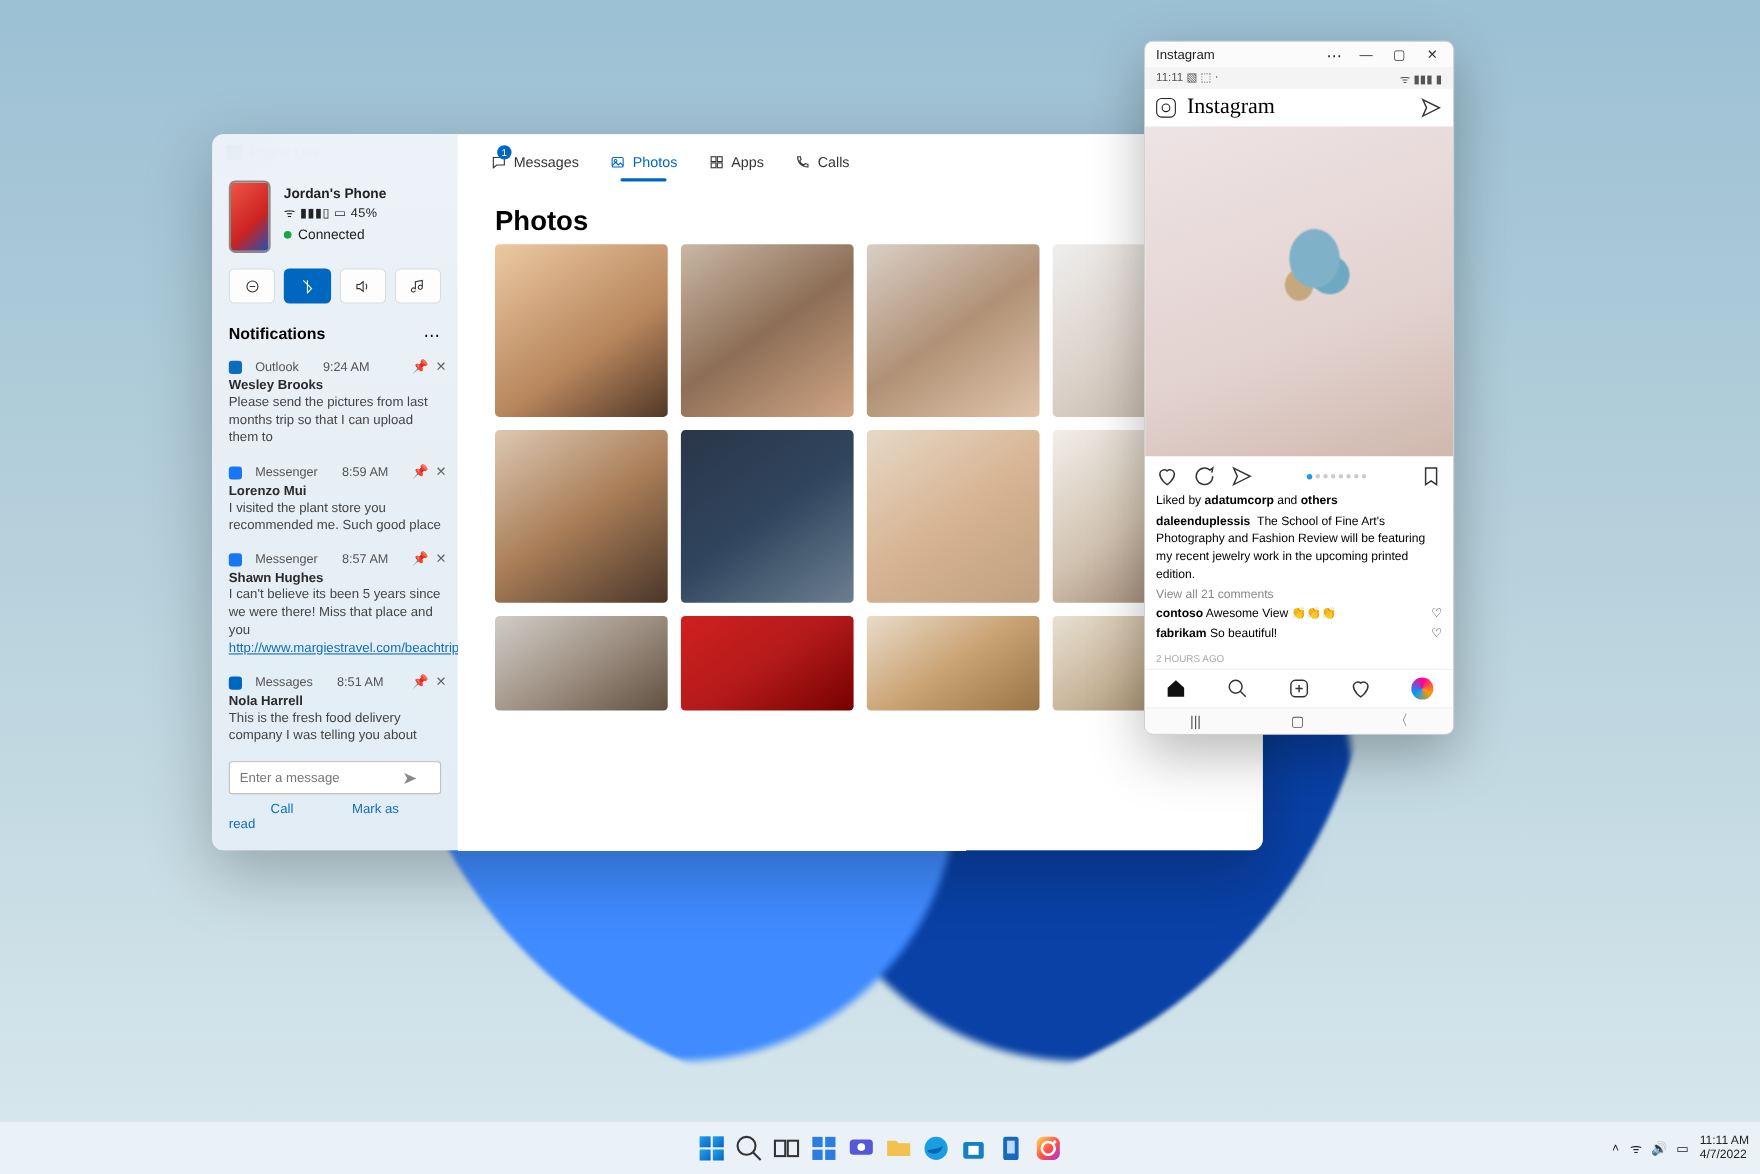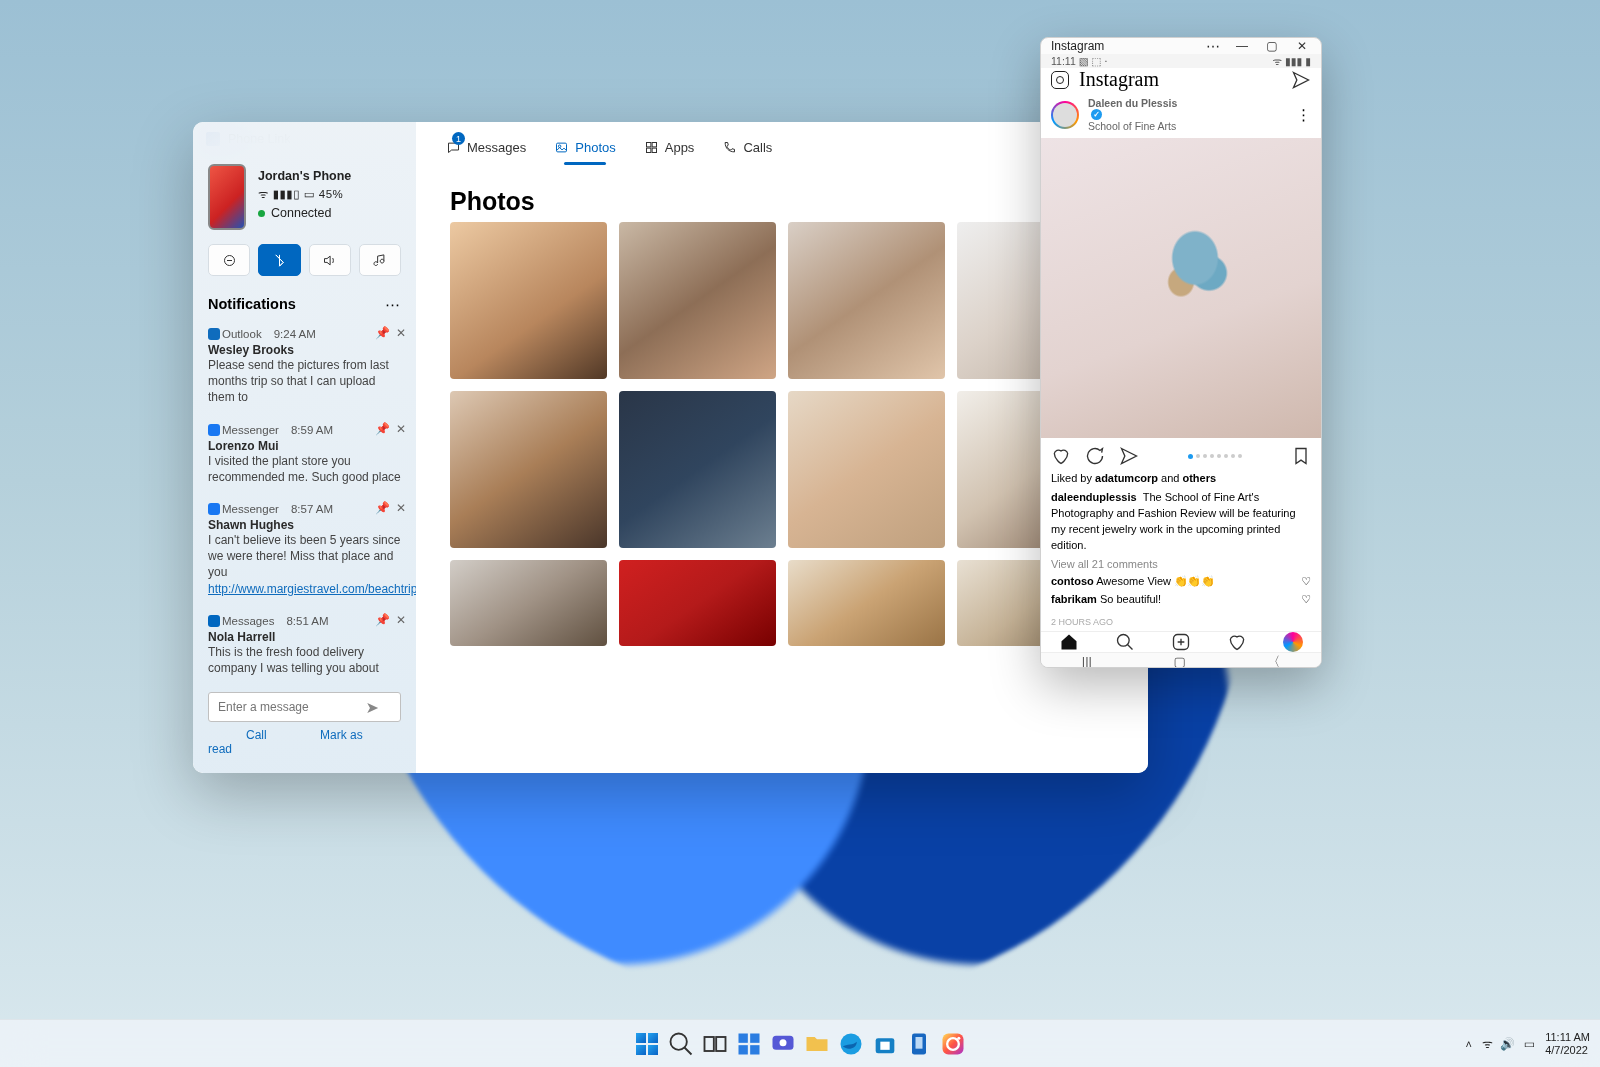--- a/index.html
+++ b/index.html
@@ -54,21 +54,21 @@
 .action-row{display:flex;gap:8px;padding:4px 15px 14px;}
 .act-btn{width:43px;height:32px;border-radius:5px;background:#fdfdfd;border:1px solid #d6dde3;display:flex;align-items:center;justify-content:center;cursor:pointer;}
 .act-btn.active{background:#0067c0;border-color:#0067c0;color:#fff;}
 .act-btn svg{width:15px;height:15px;}
 
 .notif-head{display:flex;align-items:flex-start;justify-content:space-between;padding:6px 15px 6px 15px;}
 .notif-head h3{font-size:14.5px;font-weight:600;}
 .ellipsis{font-size:15px;letter-spacing:1px;cursor:pointer;}
 
 .notif{padding:8px 15px 10px;font-size:12px;color:#2a2a2a;position:relative;}
-.notif .meta{display:flex;align-items:center;gap:2px;font-size:11.5px;color:#555;}
+.notif .meta{display:flex;align-items:center;gap:12px;font-size:11.5px;color:#555;}
 .notif .meta .ico{width:12px;height:12px;border-radius:3px;background:#1877f2;}
 .notif .meta .ico.out{background:#0f6cbd;}
 .notif .meta .ico.msg{background:#0067c0;}
 .notif .meta .time{margin-left:10px;}
 .notif .acts{position:absolute;right:10px;top:6px;display:flex;gap:6px;font-size:12px;color:#666;}
 .notif .acts span{cursor:pointer;}
 .notif .sender{font-weight:600;margin-top:3px;}
 .notif .body{line-height:1.35;color:#444;}
 .notif .body a{color:#0f6cbd;}
 .reply-box{margin:6px 15px 2px;}
@@ -366,30 +366,20 @@
   </div>
   <div class="ig-head">
     <div style="display:flex;align-items:center;gap:10px;">
       <span class="ig-cam"></span>
       <span class="ig-logo">Instagram</span>
     </div>
     <svg viewBox="0 0 24 24" class="lic ig-ico">
         <path d="M3 3l18 9-18 9 4-9-4-9z"></path>
       </svg>
   </div>
-  <div class="ig-post-head">
-    <span class="avatar">
-        <i></i>
-      </span>
-    <div class="who">
-      <b><span>Daleen du Plessis</span><span class="verify"></span></b>
-      <span>School of Fine Arts</span>
-    </div>
-    <span class="post-menu">⋮</span>
-  </div>
   <div class="ig-img"></div>
   <div class="ig-actions">
     <div class="lft">
       <svg viewBox="0 0 24 24" class="lic ig-ico">
           <path d="M12 21s-8-5-8-12a5 5 0 0 1 8-3 5 5 0 0 1 8 3c0 7-8 12-8 12z"></path>
         </svg>
       <svg viewBox="0 0 24 24" class="lic ig-ico">
           <path d="M21 12a9 9 0 1 1-3-6.7L21 3l-1 5"></path>
         </svg>
       <svg viewBox="0 0 24 24" class="lic ig-ico">

